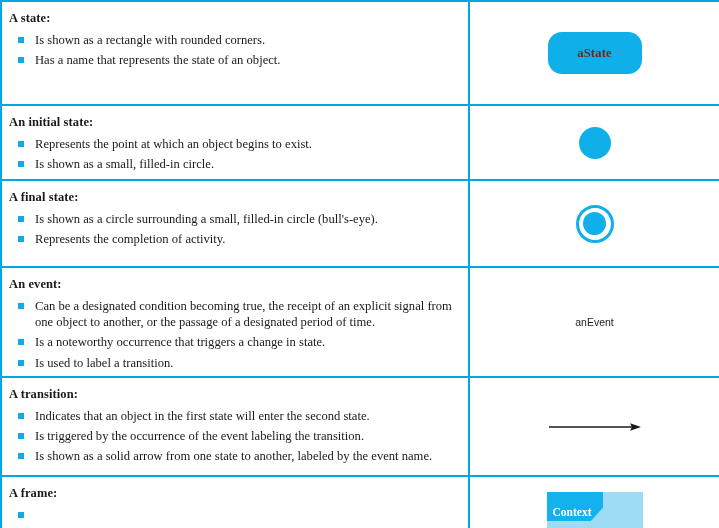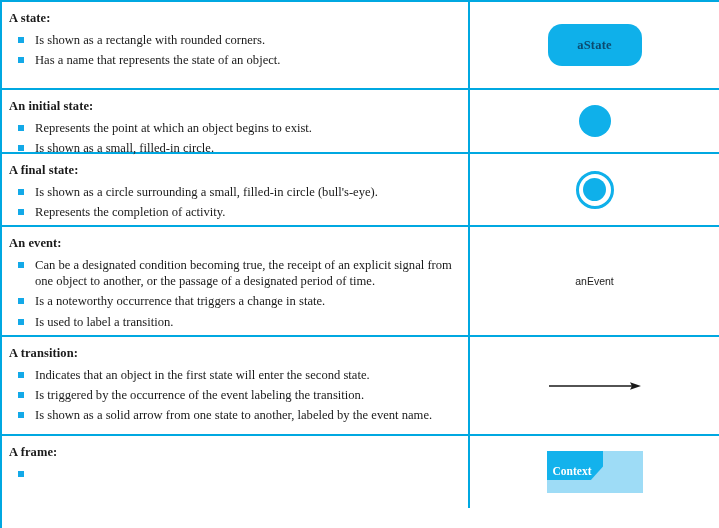--- a/index.html
+++ b/index.html
@@ -78,21 +78,21 @@
     height: 6px;
     background: #13a9e8;
   }
 
   
   .state-box {
     width: 94px;
     height: 42px;
     border-radius: 14px;
     background: #0fb0ea;
-    color: #0c4a6e;
+    color: #7f1d1d;
     font-weight: bold;
     font-size: 12.5px;
     display: flex;
     align-items: center;
     justify-content: center;
     letter-spacing: 0.2px;
   }
 
   .initial-dot {
     width: 32px;
@@ -150,61 +150,61 @@
     -webkit-clip-path: polygon(0 0, 100% 0, 100% 52%, 78% 100%, 0 100%);
     clip-path: polygon(0 0, 100% 0, 100% 52%, 78% 100%, 0 100%);
     white-space: nowrap;
   }
 </style>
 </head>
 <body>
 
 <div id="table">
 
-  <div class="row" style="height:88px">
+  <div class="row" style="height:104px">
     <div class="cell-text">
       <div class="row-head">A state:</div>
       <ul class="bullets">
         <li>
           <span class="bullet-marker"></span>
           <span>Is shown as a rectangle with rounded corners.</span>
         </li>
         <li>
           <span class="bullet-marker"></span>
           <span>Has a name that represents the state of an object.</span>
         </li>
       </ul>
     </div>
     <div class="cell-art">
       <div class="state-box">
         <span>aState</span>
       </div>
     </div>
   </div>
 
-  <div class="row" style="height:64px">
+  <div class="row" style="height:75px">
     <div class="cell-text">
       <div class="row-head">An initial state:</div>
       <ul class="bullets">
         <li>
           <span class="bullet-marker"></span>
           <span>Represents the point at which an object begins to exist.</span>
         </li>
         <li>
           <span class="bullet-marker"></span>
           <span>Is shown as a small, filled-in circle.</span>
         </li>
       </ul>
     </div>
     <div class="cell-art">
       <div class="initial-dot"></div>
     </div>
   </div>
 
-  <div class="row" style="height:73px">
+  <div class="row" style="height:87px">
     <div class="cell-text">
       <div class="row-head">A final state:</div>
       <ul class="bullets">
         <li>
           <span class="bullet-marker"></span>
           <span>Is shown as a circle surrounding a small, filled-in circle (bull's-eye).</span>
         </li>
         <li>
           <span class="bullet-marker"></span>
           <span>Represents the completion of activity.</span>

